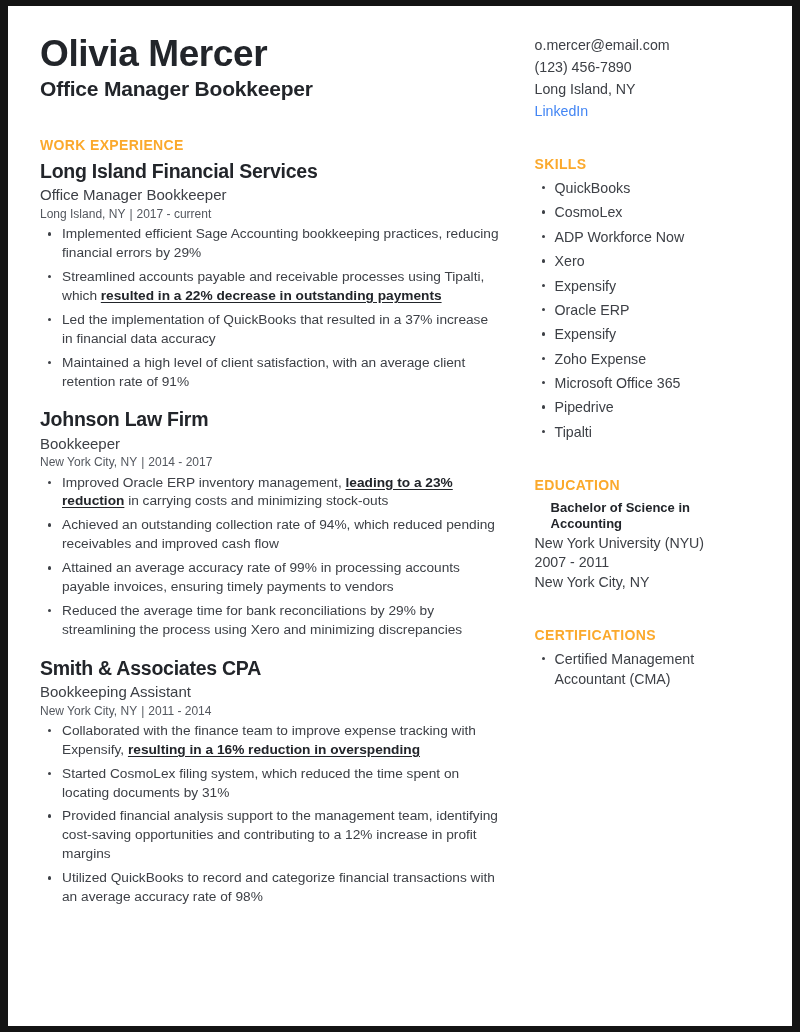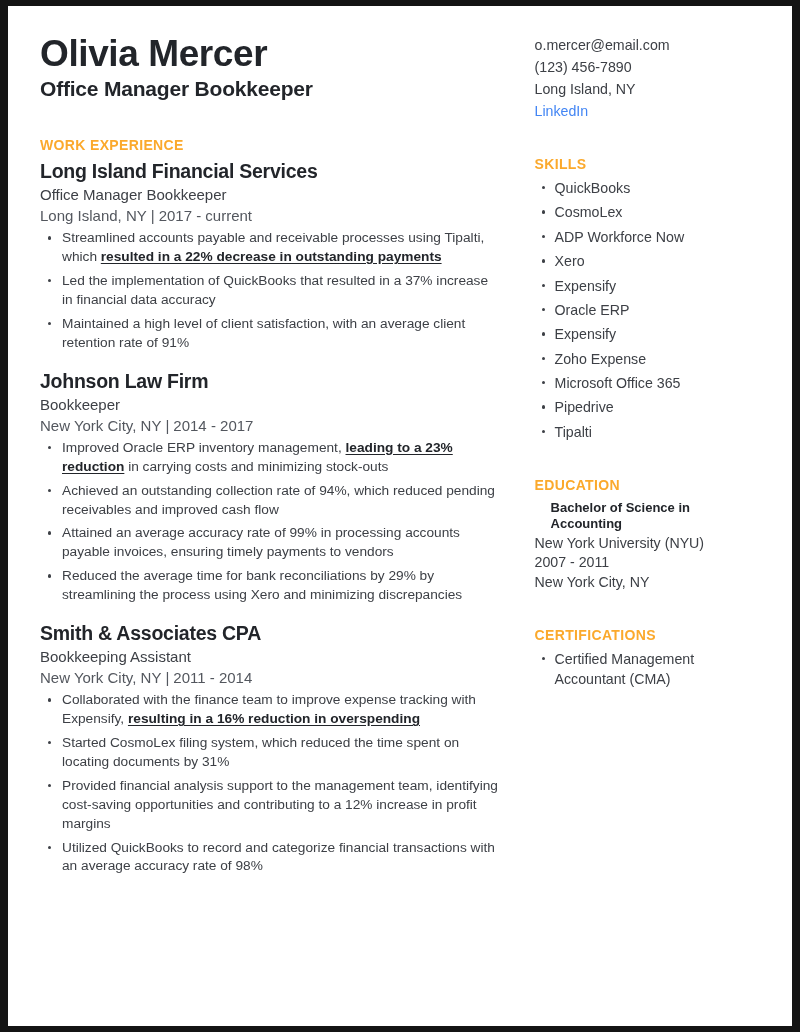--- a/index.html
+++ b/index.html
@@ -80,21 +80,21 @@
     line-height: 1.2;
     margin: 0 0 2px 0;
   }
   .job-role {
     font-size: 15px;
     color: #3d4046;
     line-height: 1.3;
     margin: 0 0 1px 0;
   }
   .job-meta {
-    font-size: 15px;
+    font-size: 12px;
     color: #53575e;
     line-height: 1.35;
     margin: 0 0 3px 0;
   }
   .sep { padding: 0 4px; }
 
   ul.bullets {
     list-style: none;
     margin: 0;
     padding: 0;
@@ -189,20 +189,21 @@
       </div>
 
       <div class="section-head left-sec-head">WORK EXPERIENCE</div>
 
       <div id="jobs-container">
           <div class="job">
             <div class="job-title">Long Island Financial Services</div>
             <div class="job-role">Office Manager Bookkeeper</div>
             <div class="job-meta"><span>Long Island, NY</span><span class="sep">|</span><span>2017 - current</span></div>
             <ul class="bullets">
+              <li><span>Implemented efficient Sage Accounting bookkeeping practices, reducing financial errors by 29%</span></li>
               <li><span>Streamlined accounts payable and receivable processes using Tipalti, which </span><span class="hl">resulted in a 22% decrease in outstanding payments</span></li>
               <li><span>Led the implementation of QuickBooks that resulted in a 37% increase in financial data accuracy</span></li>
               <li><span>Maintained a high level of client satisfaction, with an average client retention rate of 91%</span></li>
             </ul>
           </div>
           <div class="job">
             <div class="job-title">Johnson Law Firm</div>
             <div class="job-role">Bookkeeper</div>
             <div class="job-meta"><span>New York City, NY</span><span class="sep">|</span><span>2014 - 2017</span></div>
             <ul class="bullets">

